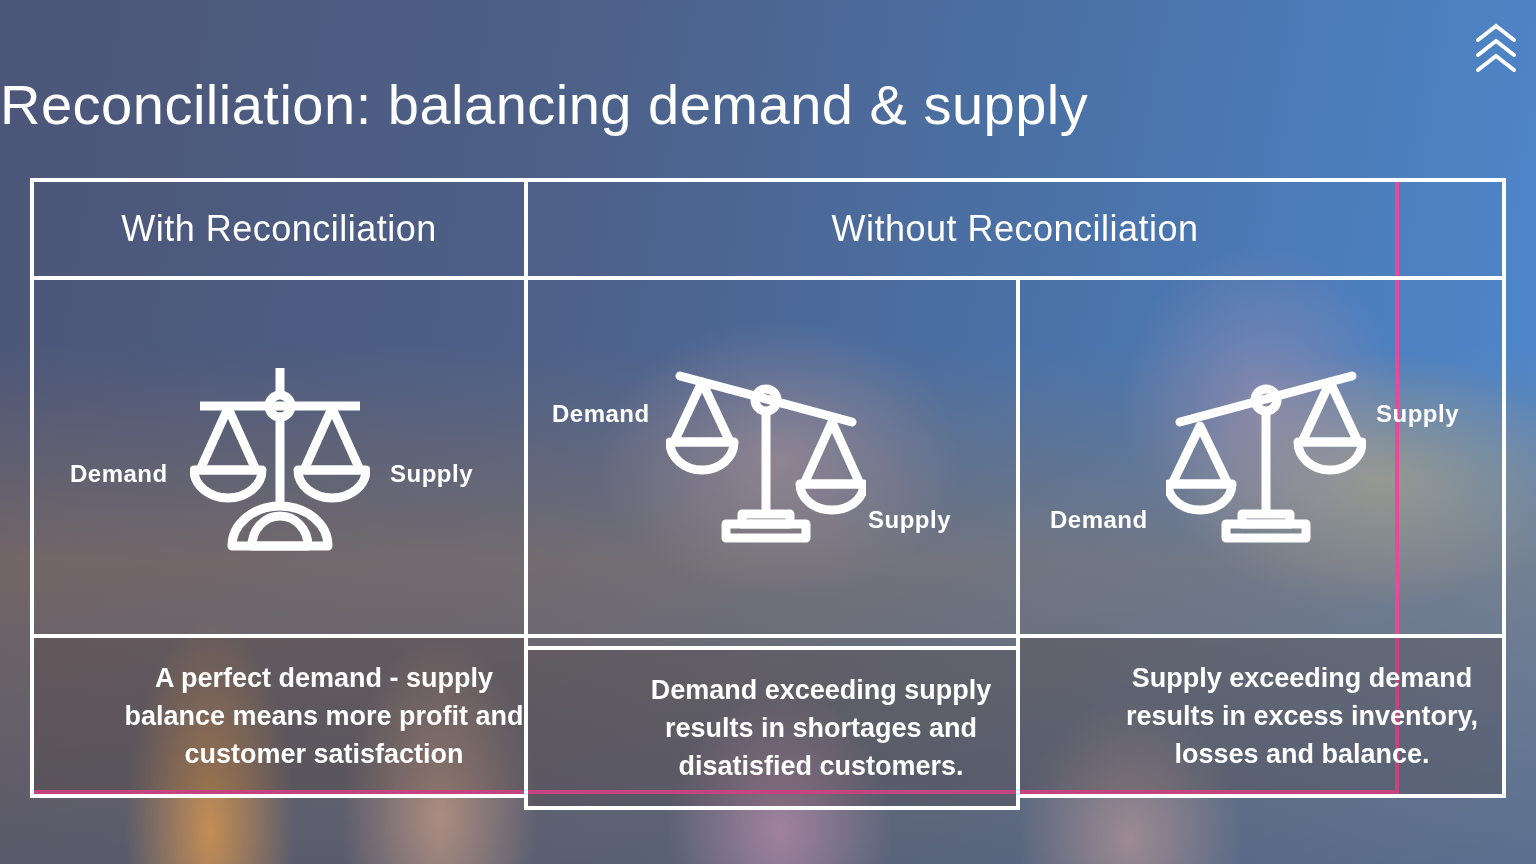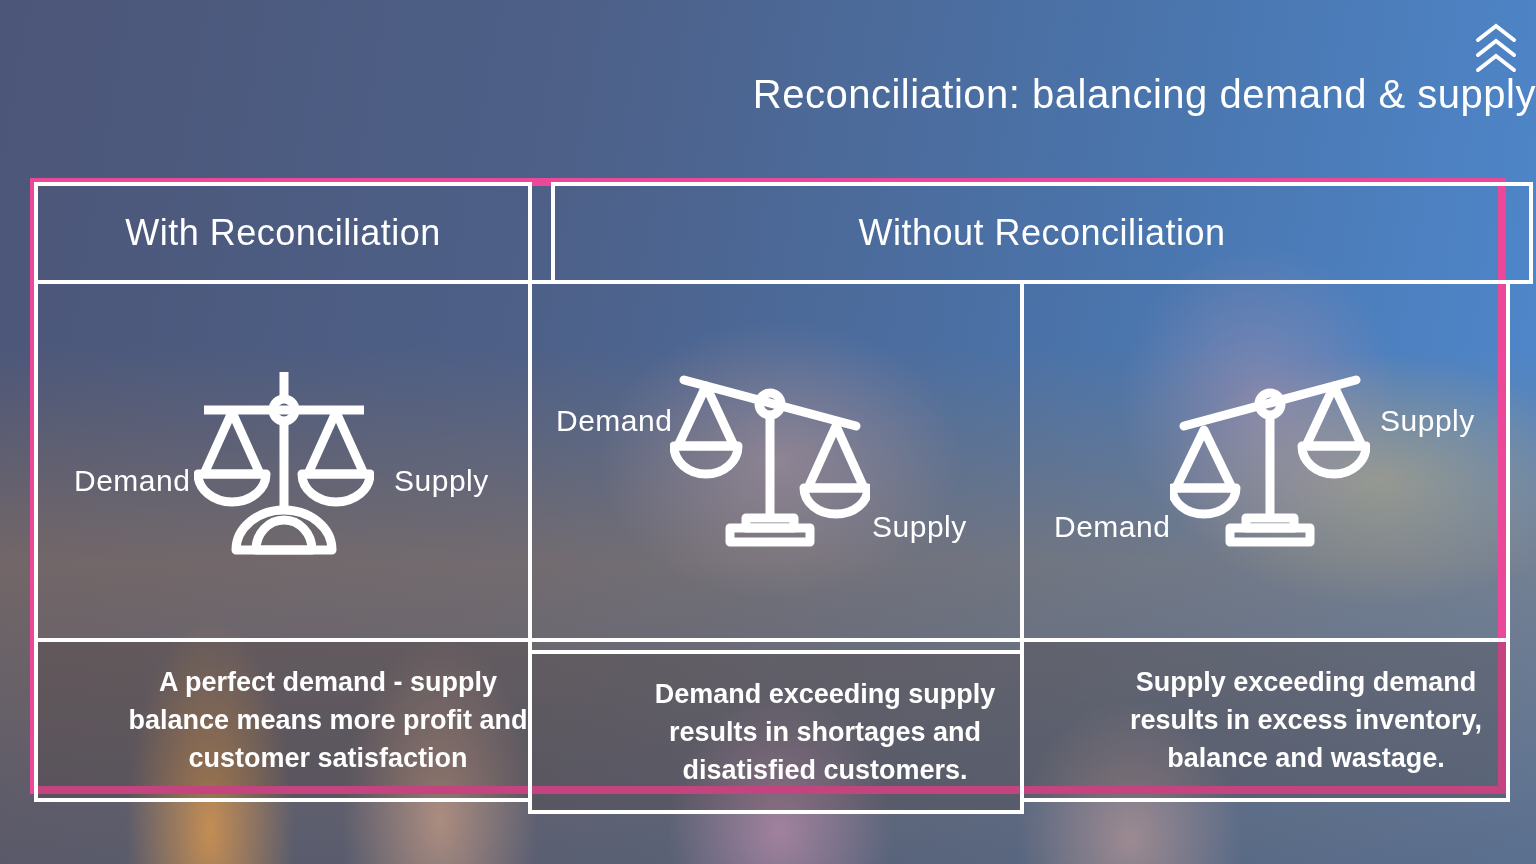--- a/index.html
+++ b/index.html
@@ -11,56 +11,56 @@
       radial-gradient(ellipse 140px 260px at 440px 820px, rgba(205,160,135,0.7), transparent 70%),
       radial-gradient(ellipse 160px 200px at 780px 830px, rgba(185,140,170,0.75), transparent 70%),
       radial-gradient(ellipse 160px 200px at 1130px 840px, rgba(200,160,155,0.6), transparent 70%),
       radial-gradient(ellipse 200px 220px at 1260px 400px, rgba(190,150,170,0.45), transparent 70%),
       radial-gradient(ellipse 260px 200px at 780px 460px, rgba(200,160,160,0.45), transparent 70%),
       radial-gradient(ellipse 300px 180px at 1380px 480px, rgba(200,180,130,0.5), transparent 70%),
       linear-gradient(180deg, rgba(0,0,0,0) 0%, rgba(0,0,0,0) 40%, rgba(160,120,80,0.45) 65%, rgba(100,90,90,0.55) 100%),
       linear-gradient(100deg, #4c5678 0%, #4d6088 35%, #4a75ad 70%, #4f8ad0 100%);
   }
   .title {
-    position:absolute; left:0; right:0; top:72px; text-align:right;
-    font-family: "Liberation Sans", sans-serif; font-size:40px; font-weight:400;
+    position:absolute; left:0; right:0; top:72px; text-align:left;
+    font-family: "Liberation Sans", sans-serif; font-size:56px; font-weight:400;
     letter-spacing:0.5px;
   }
   .logo { position:absolute; left:1474px; top:22px; width:44px; height:54px; }
   .grid {
-    position:absolute; left:30px; top:178px; width:1476px; height:616px;
-    border:8px solid #ec4899; box-sizing:border-box;
+    position:absolute; left:30px; top:178px; width:1369px; height:616px;
+    border:4px solid #ec4899; box-sizing:border-box;
   }
   .cell { position:absolute; box-sizing:border-box; border:4px solid #fff; }
   .hdr { font-family:"Liberation Sans", sans-serif; font-size:36px; display:flex; align-items:center; justify-content:center; letter-spacing:0.5px;}
   .desc {
     font-family:"Liberation Sans", sans-serif; font-weight:700; font-size:27px;
     line-height:38px; text-align:center; display:flex; align-items:center; justify-content:flex-end;
     background: rgba(70,55,50,0.25);
   }
-  .lbl { position:absolute; font-family:"Liberation Sans", sans-serif; font-weight:400; font-size:30px; letter-spacing:0.5px;}
+  .lbl { position:absolute; font-family:"Liberation Sans", sans-serif; font-weight:700; font-size:24px; letter-spacing:0.5px;}
   svg.scale { position:absolute; }
 </style>
 </head>
 <body>
 
 <div class="title">Reconciliation: balancing demand &amp; supply</div>
 
 <svg class="logo" viewBox="0 0 44 54" fill="none" stroke="#fff" stroke-width="4" stroke-linecap="round">
   <path d="M4 18 L22 4 L40 18"></path>
   <path d="M4 33 L22 19 L40 33"></path>
   <path d="M4 48 L22 34 L40 48"></path>
 </svg>
 
 <div class="grid">
 
   <div class="cell hdr" style="left:-4px; top:-4px; width:498px; height:102px;">
     <span>With Reconciliation</span>
   </div>
-  <div class="cell hdr" style="left:490px; top:-4px; width:982px; height:102px;margin-left:23px;">
+  <div class="cell hdr" style="left:490px; top:-4px; width:982px; height:102px;">
     <span>Without Reconciliation</span>
   </div>
 
   <div class="cell" style="left:-4px; top:94px; width:498px; height:362px;">
     <span class="lbl" style="left:36px; top:180px;">Demand</span>
     <span class="lbl" style="left:356px; top:180px;">Supply</span>
     <svg class="scale" style="left:156px; top:86px;" width="180" height="186" viewBox="0 0 180 186" fill="none" stroke="#fff" stroke-width="9" stroke-linejoin="round">
       <line x1="90" y1="2" x2="90" y2="26"></line>
       <line x1="10" y1="40" x2="170" y2="40"></line>
       <circle cx="90" cy="40" r="11" fill="none"></circle>
@@ -106,15 +106,15 @@
     </svg>
   </div>
 
   <div class="cell desc" style="left:-4px; top:452px; width:498px; height:164px;">
     <span style="width:400px;">A perfect demand - supply balance means  more profit and customer satisfaction</span>
   </div>
   <div class="cell desc" style="left:490px; top:464px; width:496px; height:164px;">
     <span style="width:390px;">Demand exceeding supply results in shortages and disatisfied customers.</span>
   </div>
   <div class="cell desc" style="left:982px; top:452px; width:490px; height:164px;">
-    <span style="width:400px;">Supply exceeding demand results in excess inventory, balance and wastage.</span>
+    <span style="width:400px;">Supply exceeding demand results in excess inventory, losses and balance.</span>
   </div>
 </div>
 
 </body></html>

